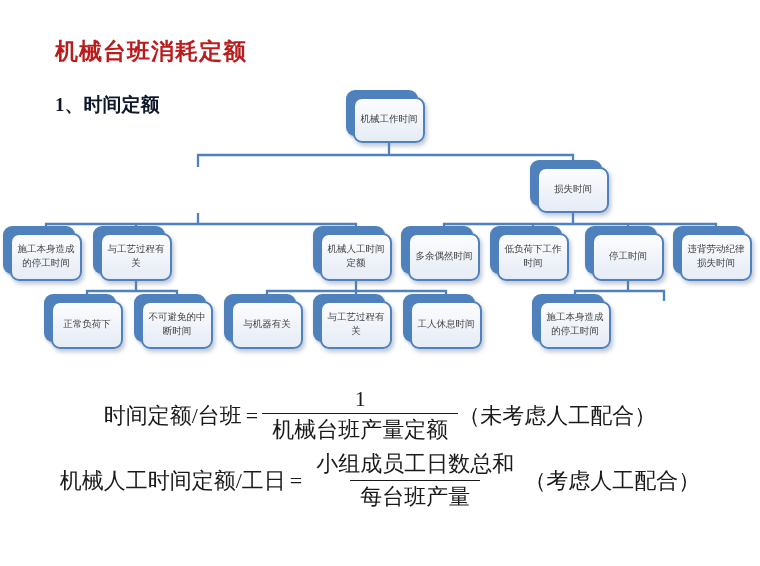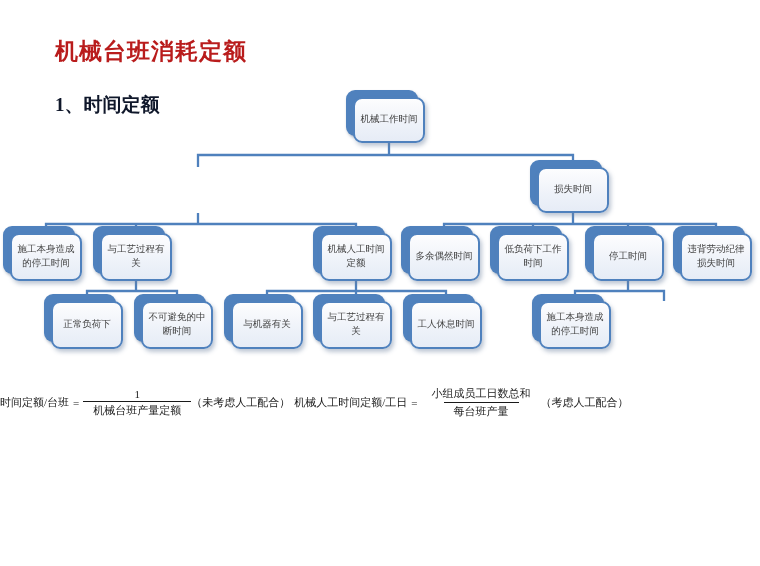--- a/index.html
+++ b/index.html
@@ -38,22 +38,22 @@
     box-shadow:2px 3px 4px rgba(110,130,160,.45);
     display:flex; align-items:center; justify-content:center;
     text-align:center;
     font-size:9.5px; line-height:1.45; color:#3f3f3f;
     padding:2px 3px;
   }
   .h46 { height:46px; }
   .h48 { height:48px; }
   .formulas {
     position:absolute; left:0; top:386px; width:760px;
-    display:flex; flex-direction:row; align-items:center; gap:4px;
-    font-size:11px; color:#1a1a1a;
+    display:flex; flex-direction:column; align-items:center; gap:4px;
+    font-size:22px; color:#1a1a1a;
   }
   .formula { display:flex; align-items:center; }
   .formula .eq { padding:0 4px; }
   .frac { display:inline-flex; flex-direction:column; align-items:center; }
   .frac .num { padding:0 10px 1px 10px; }
   .frac .den { border-top:1.6px solid #1a1a1a; padding:1px 10px 0 10px; }
 </style>
 </head>
 <body>
 

